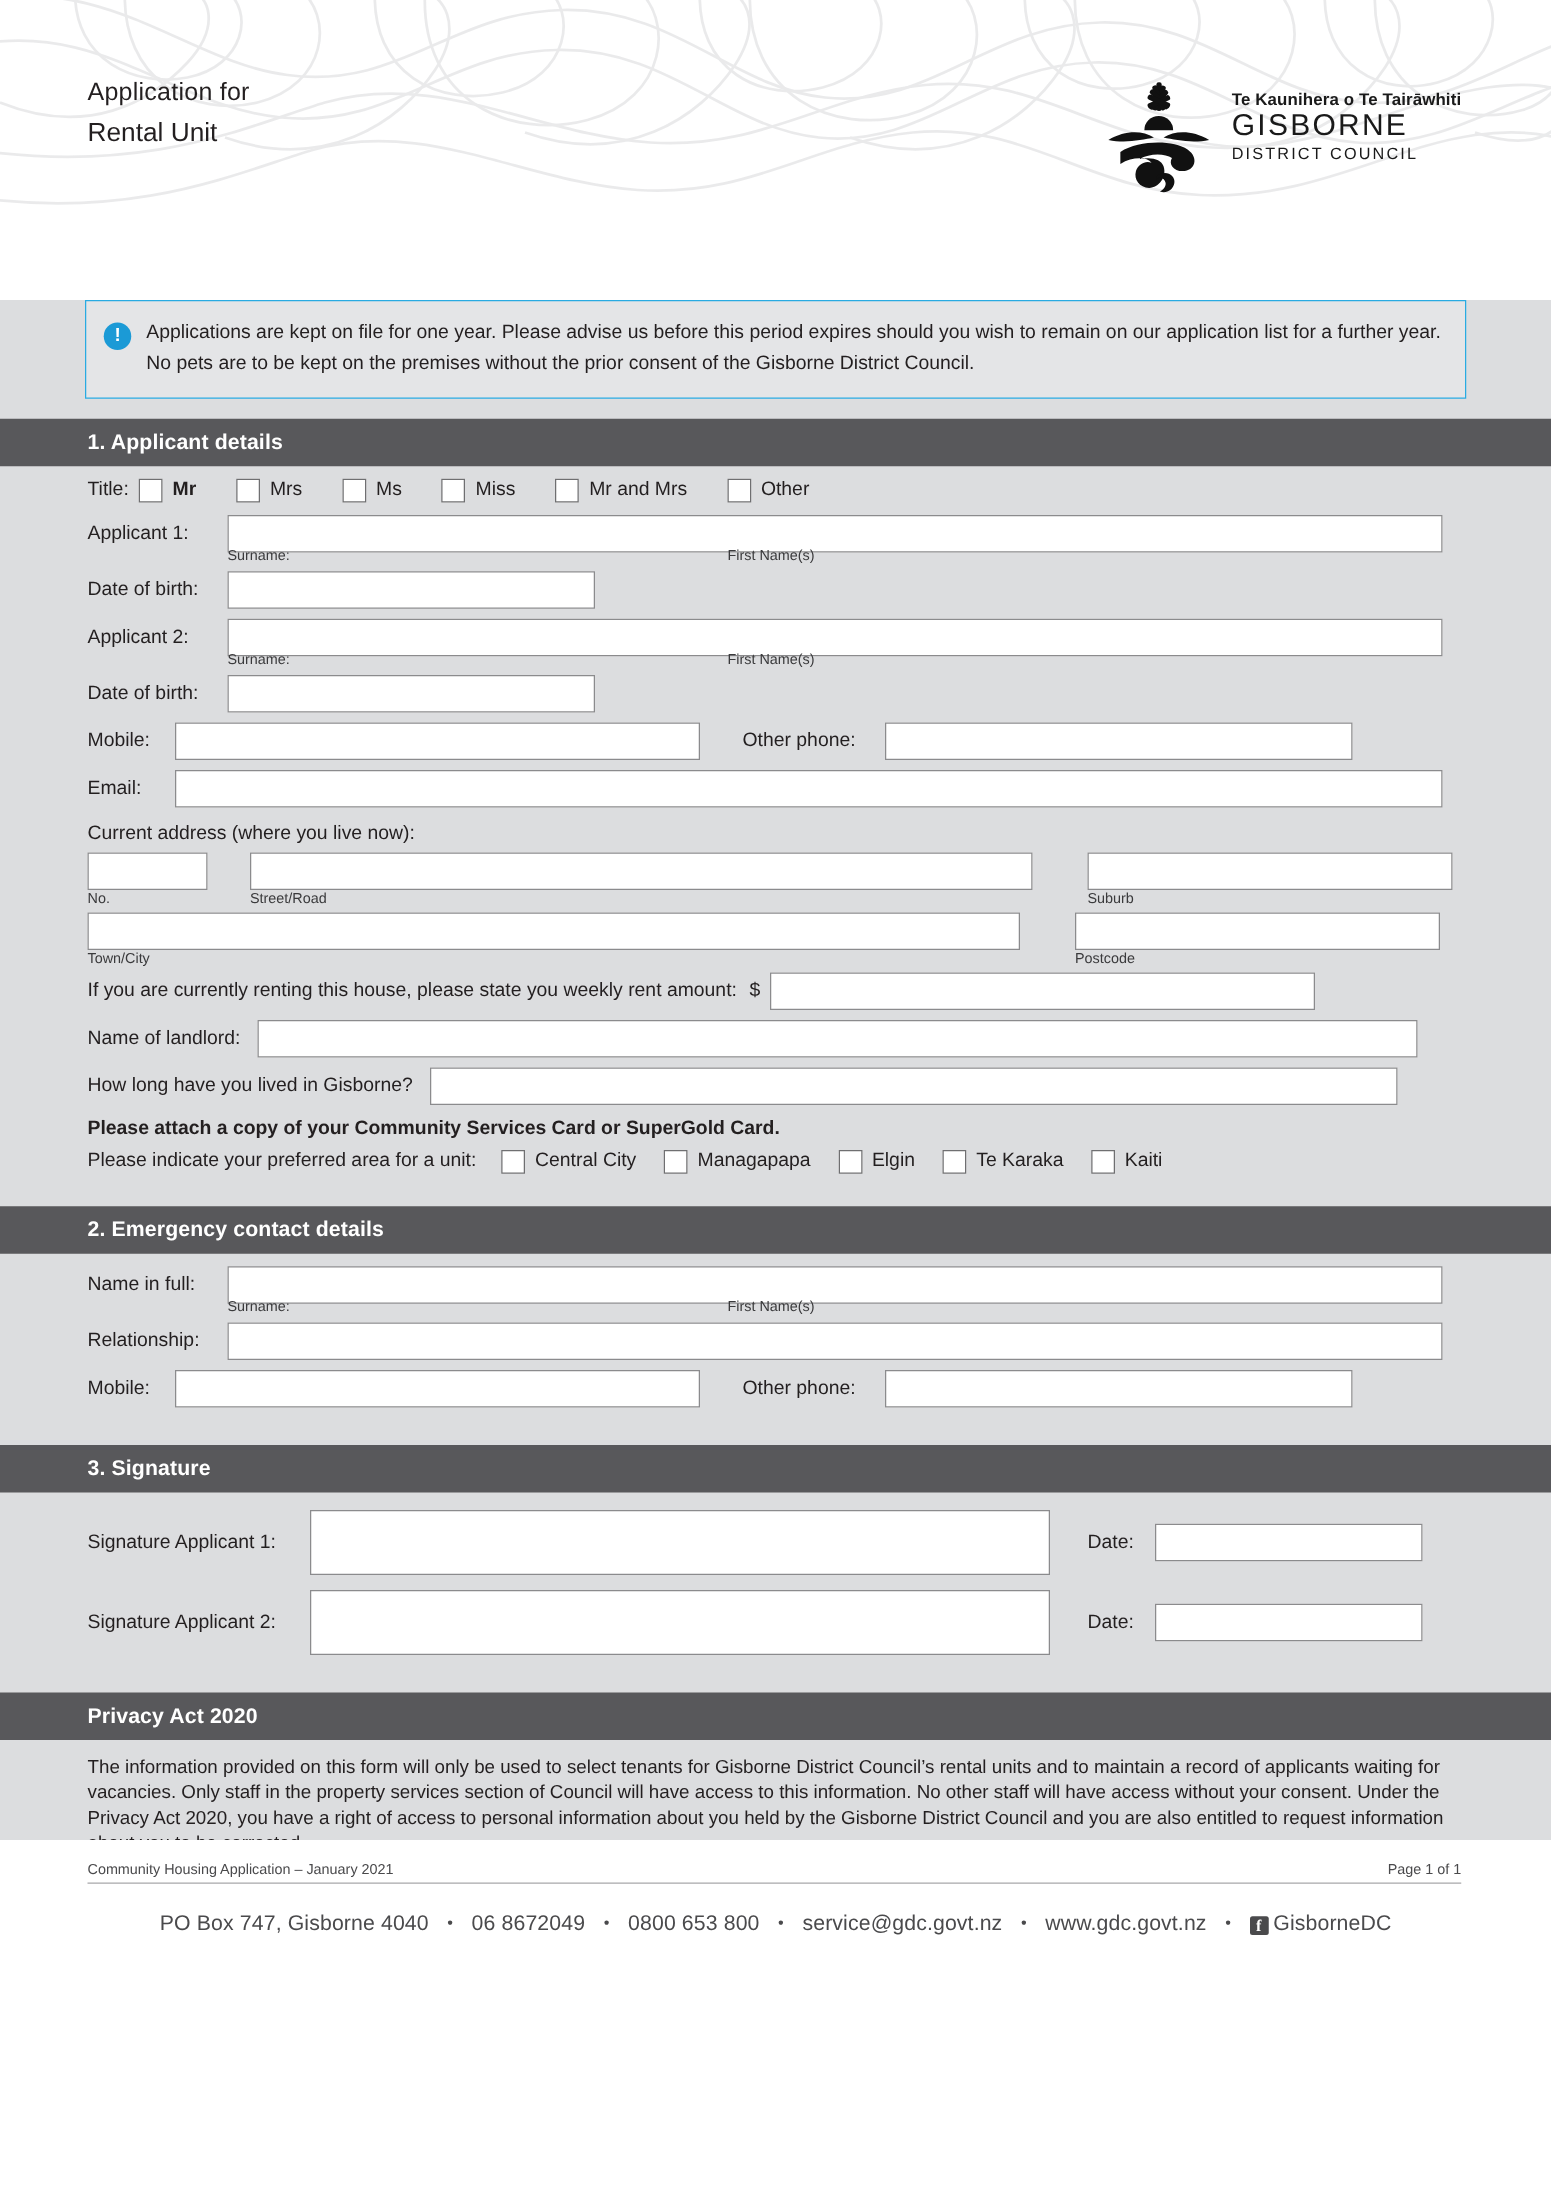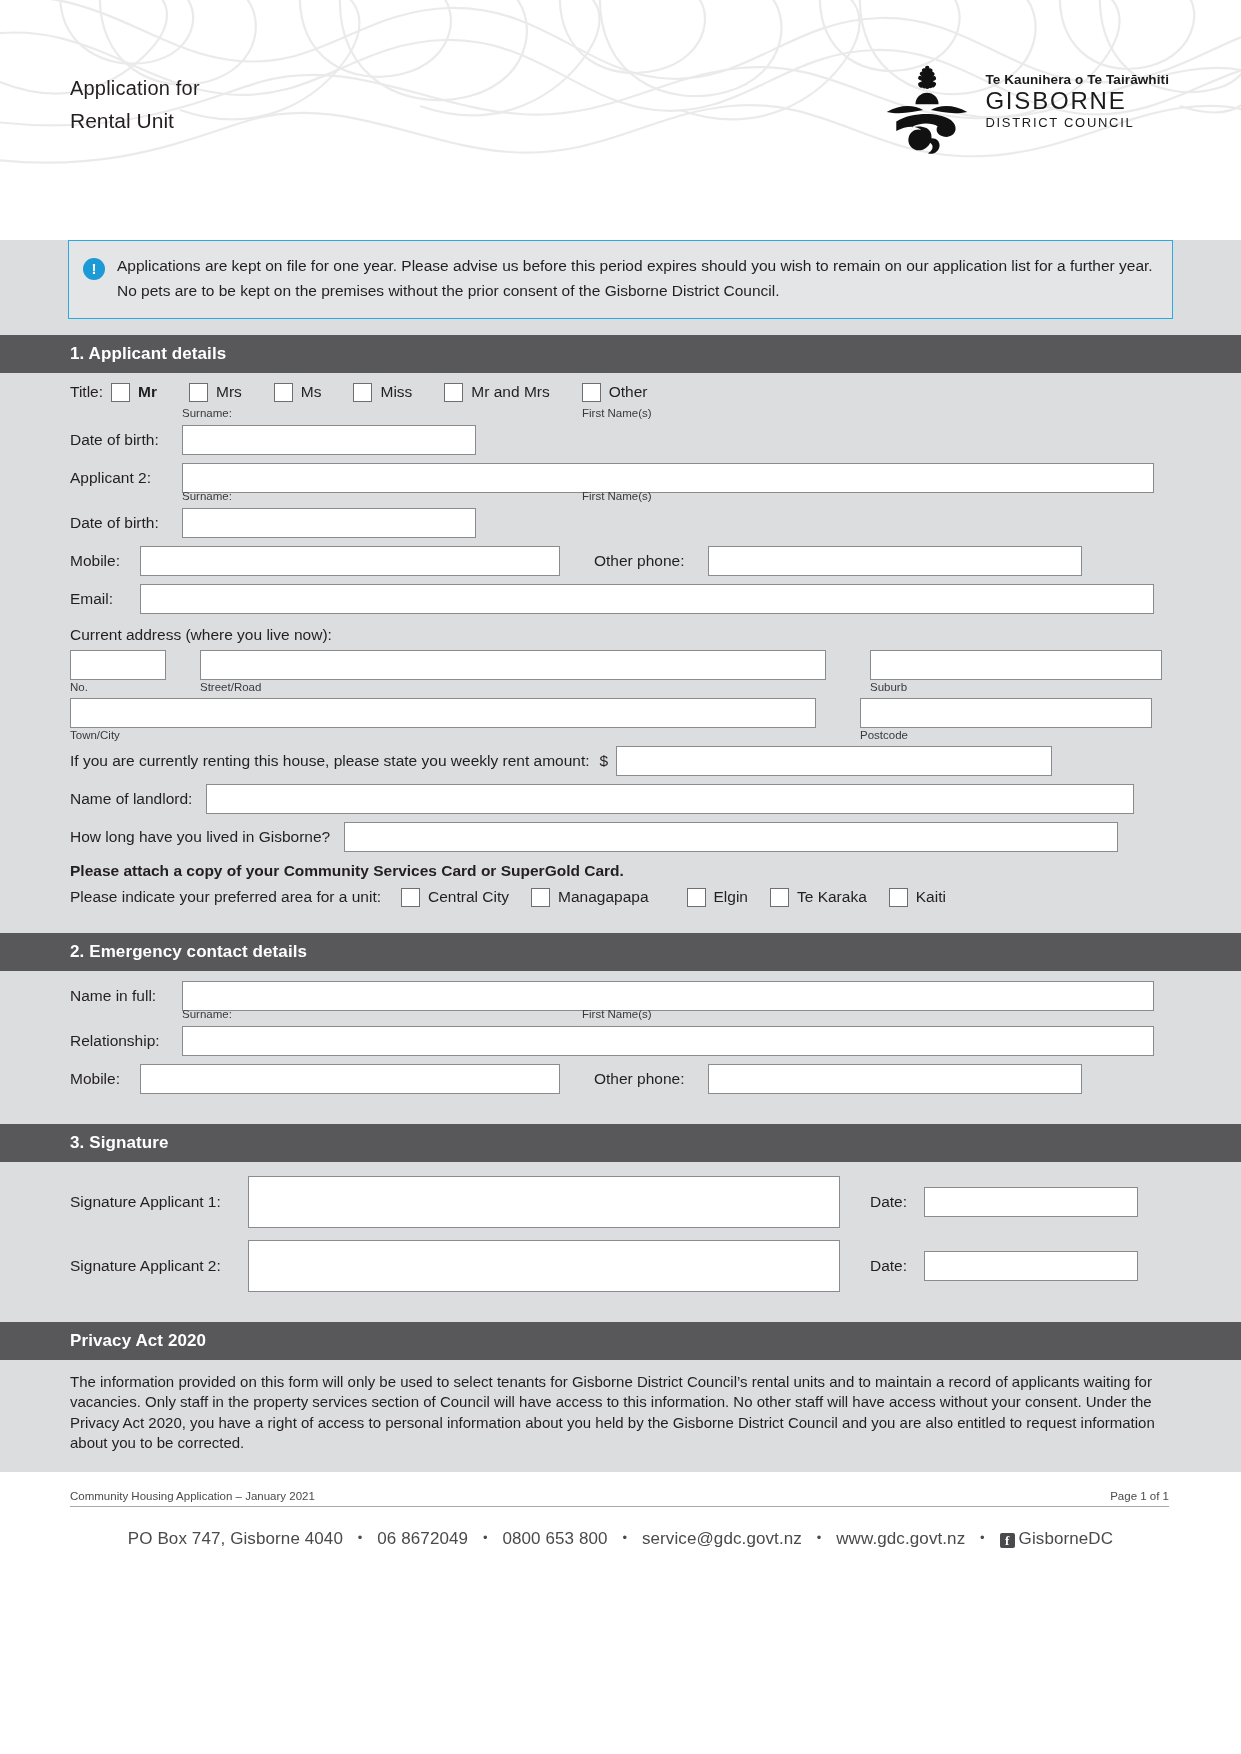--- a/index.html
+++ b/index.html
@@ -25,21 +25,21 @@
   .header-koru {
     position: absolute;
     top: -10px; left: 0;
     width: 1241px; height: 230px;
     opacity: 0.55;
     pointer-events: none;
   }
   .header-titles {
     position: absolute;
     left: 70px;
-    top: 76px;
+    top: 62px;
   }
   .title-small {
     font-size: 20px;
     letter-spacing: 0.2px;
     color: #231f20;
     line-height: 1.2;
   }
   .title-big {
     font-size: 21px;
     margin-top: 8px;
@@ -313,20 +313,24 @@
       <span class="chk-grp" style="margin-right:32px;">
         <span class="chk"></span>
         <span class="lbl">Mr and Mrs</span>
       </span>
       <span class="chk-grp">
         <span class="chk"></span>
         <span class="lbl">Other</span>
       </span>
     </div>
 
+    <div class="row" style="margin-bottom:2px;">
+      <span class="lbl hdr-lbl-w">Applicant 1:</span>
+      <input class="fld" style="width: 972px;" value="">
+    </div>
     <div class="hint-row">
       <span class="hint" style="left:112px;">Surname:</span>
       <span class="hint" style="left:512px;">First Name(s)</span>
     </div>
 
     <div class="row">
       <span class="lbl hdr-lbl-w">Date of birth:</span>
       <input class="fld" style="width: 294px;" value="">
     </div>
 
@@ -396,21 +400,21 @@
     </div>
 
     <div class="bold-note">Please attach a copy of your Community Services Card or SuperGold Card.</div>
 
     <div class="row" style="margin-bottom:4px;">
       <span class="lbl" style="margin-right:20px;">Please indicate your preferred area for a unit:</span>
       <span class="chk-grp" style="margin-right:22px;">
         <span class="chk"></span>
         <span class="lbl">Central City</span>
       </span>
-      <span class="chk-grp" style="margin-right:38px;">
+      <span class="chk-grp" style="margin-right:22px;">
         <span class="chk"></span>
         <span class="lbl">Managapapa</span>
       </span>
       <span class="chk-grp" style="margin-right:22px;">
         <span class="chk"></span>
         <span class="lbl">Elgin</span>
       </span>
       <span class="chk-grp" style="margin-right:22px;">
         <span class="chk"></span>
         <span class="lbl">Te Karaka</span>

